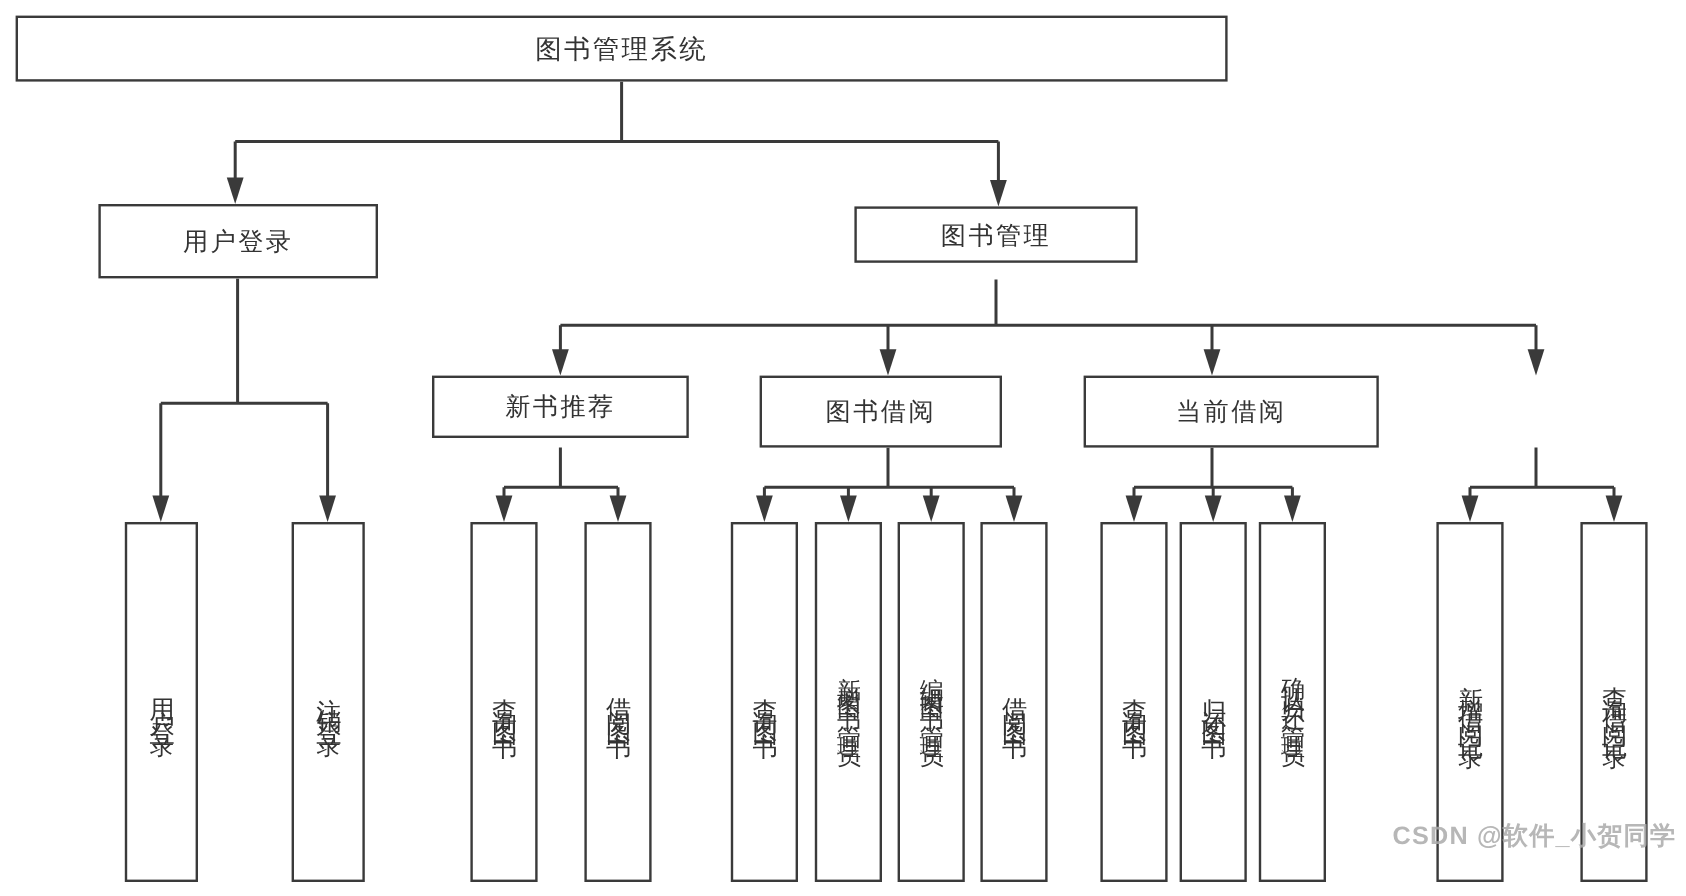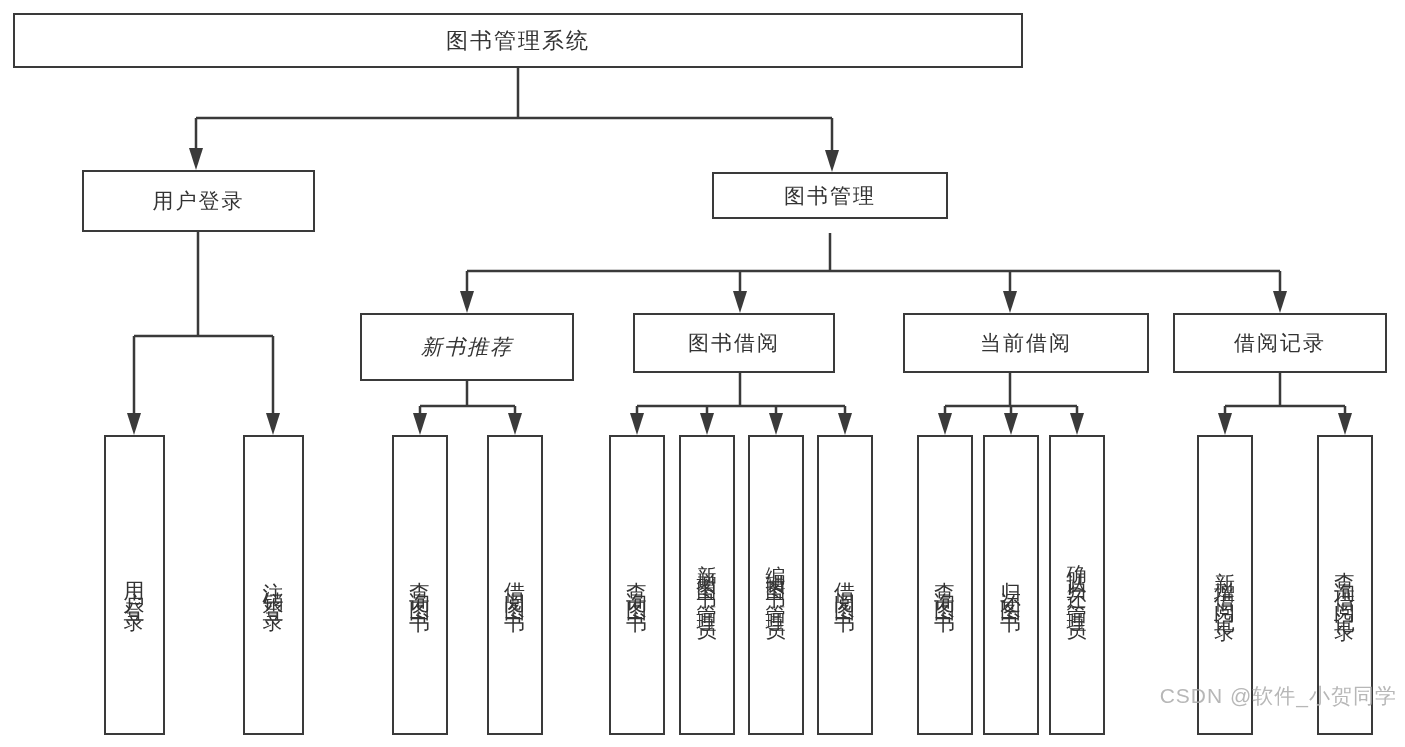--- a/index.html
+++ b/index.html
@@ -14,21 +14,21 @@
   .connectors polygon{fill:var(--line);stroke:none;}
   .box{position:absolute;box-sizing:border-box;border:2.5px solid var(--border);
        background:var(--background);display:flex;align-items:center;justify-content:center;
        color:var(--text);z-index:1;}
   .h-label{font-size:21px;letter-spacing:2px;white-space:nowrap;}
   .root-label{font-size:22px;letter-spacing:2px;text-align:right;}
   .v-label{writing-mode:vertical-rl;text-orientation:mixed;font-size:21px;
            letter-spacing:10px;line-height:1;}
   .v-label.long{letter-spacing:8px;font-size:20px;}
   .watermark{position:absolute;right:8px;top:682px;z-index:2;font-size:21px;
-             color:var(--watermark);letter-spacing:1px;white-space:nowrap;opacity:.85;}
+             color:var(--watermark);letter-spacing:1px;white-space:nowrap;opacity:.85;font-weight:bold;}
 </style>
 </head>
 <body>
 
 <div class="canvas">
 
   <svg class="connectors" width="1405" height="747">
 
     <path d="M518 68 L518 118 M196 118 L832 118 M196 118 L196 152 M832 118 L832 154"></path>
     <polygon points="189,148 203,148 196,170"></polygon>
@@ -68,31 +68,28 @@
     <span class="root-label">图书管理系统</span>
   </div>
 
   <div class="box" style="left:82px;top:170px;width:233px;height:62px;">
     <span class="h-label">用户登录</span>
   </div>
   <div class="box" style="left:712px;top:172px;width:236px;height:47px;">
     <span class="h-label">图书管理</span>
   </div>
 
-  <div class="box" style="left:360px;top:313px;width:214px;height:68px;font-style:italic;">
+  <div class="box" style="left:360px;top:313px;width:214px;height:52px;">
     <span class="h-label">新书推荐</span>
   </div>
   <div class="box" style="left:633px;top:313px;width:202px;height:60px;">
     <span class="h-label">图书借阅</span>
   </div>
   <div class="box" style="left:903px;top:313px;width:246px;height:60px;">
     <span class="h-label">当前借阅</span>
-  </div>
-  <div class="box" style="left:1173px;top:313px;width:214px;height:60px;">
-    <span class="h-label">借阅记录</span>
   </div>
 
   <div class="box" style="left:104px;top:435px;width:61px;height:300px;">
     <span class="v-label">用户登录</span>
   </div>
   <div class="box" style="left:243px;top:435px;width:61px;height:300px;">
     <span class="v-label">注销登录</span>
   </div>
 
   <div class="box" style="left:392px;top:435px;width:56px;height:300px;">

